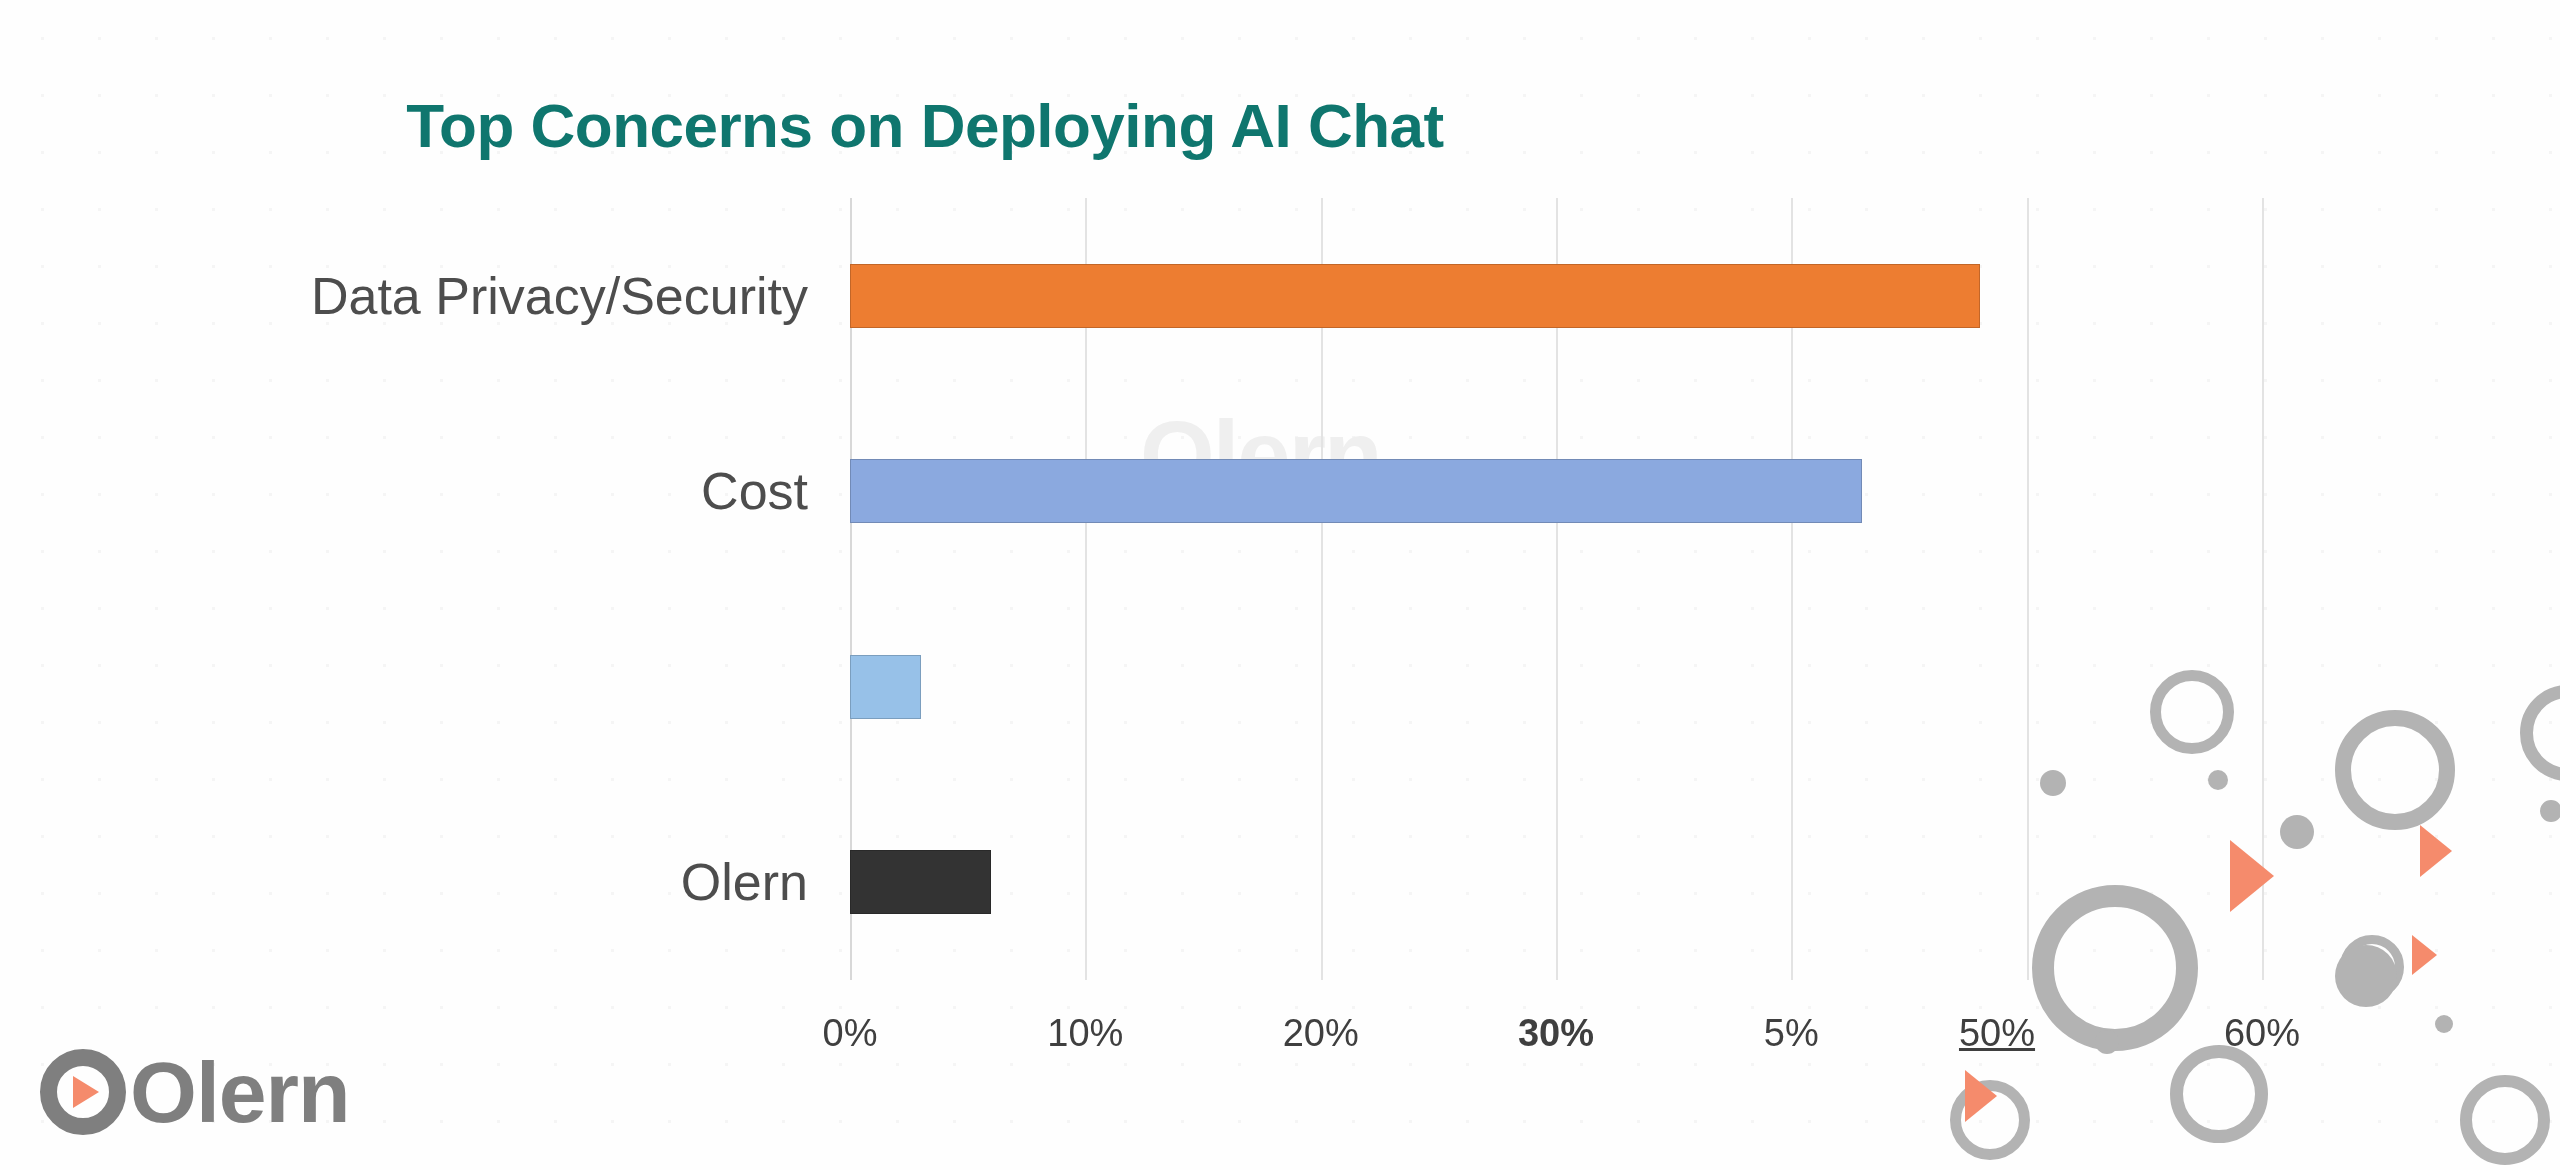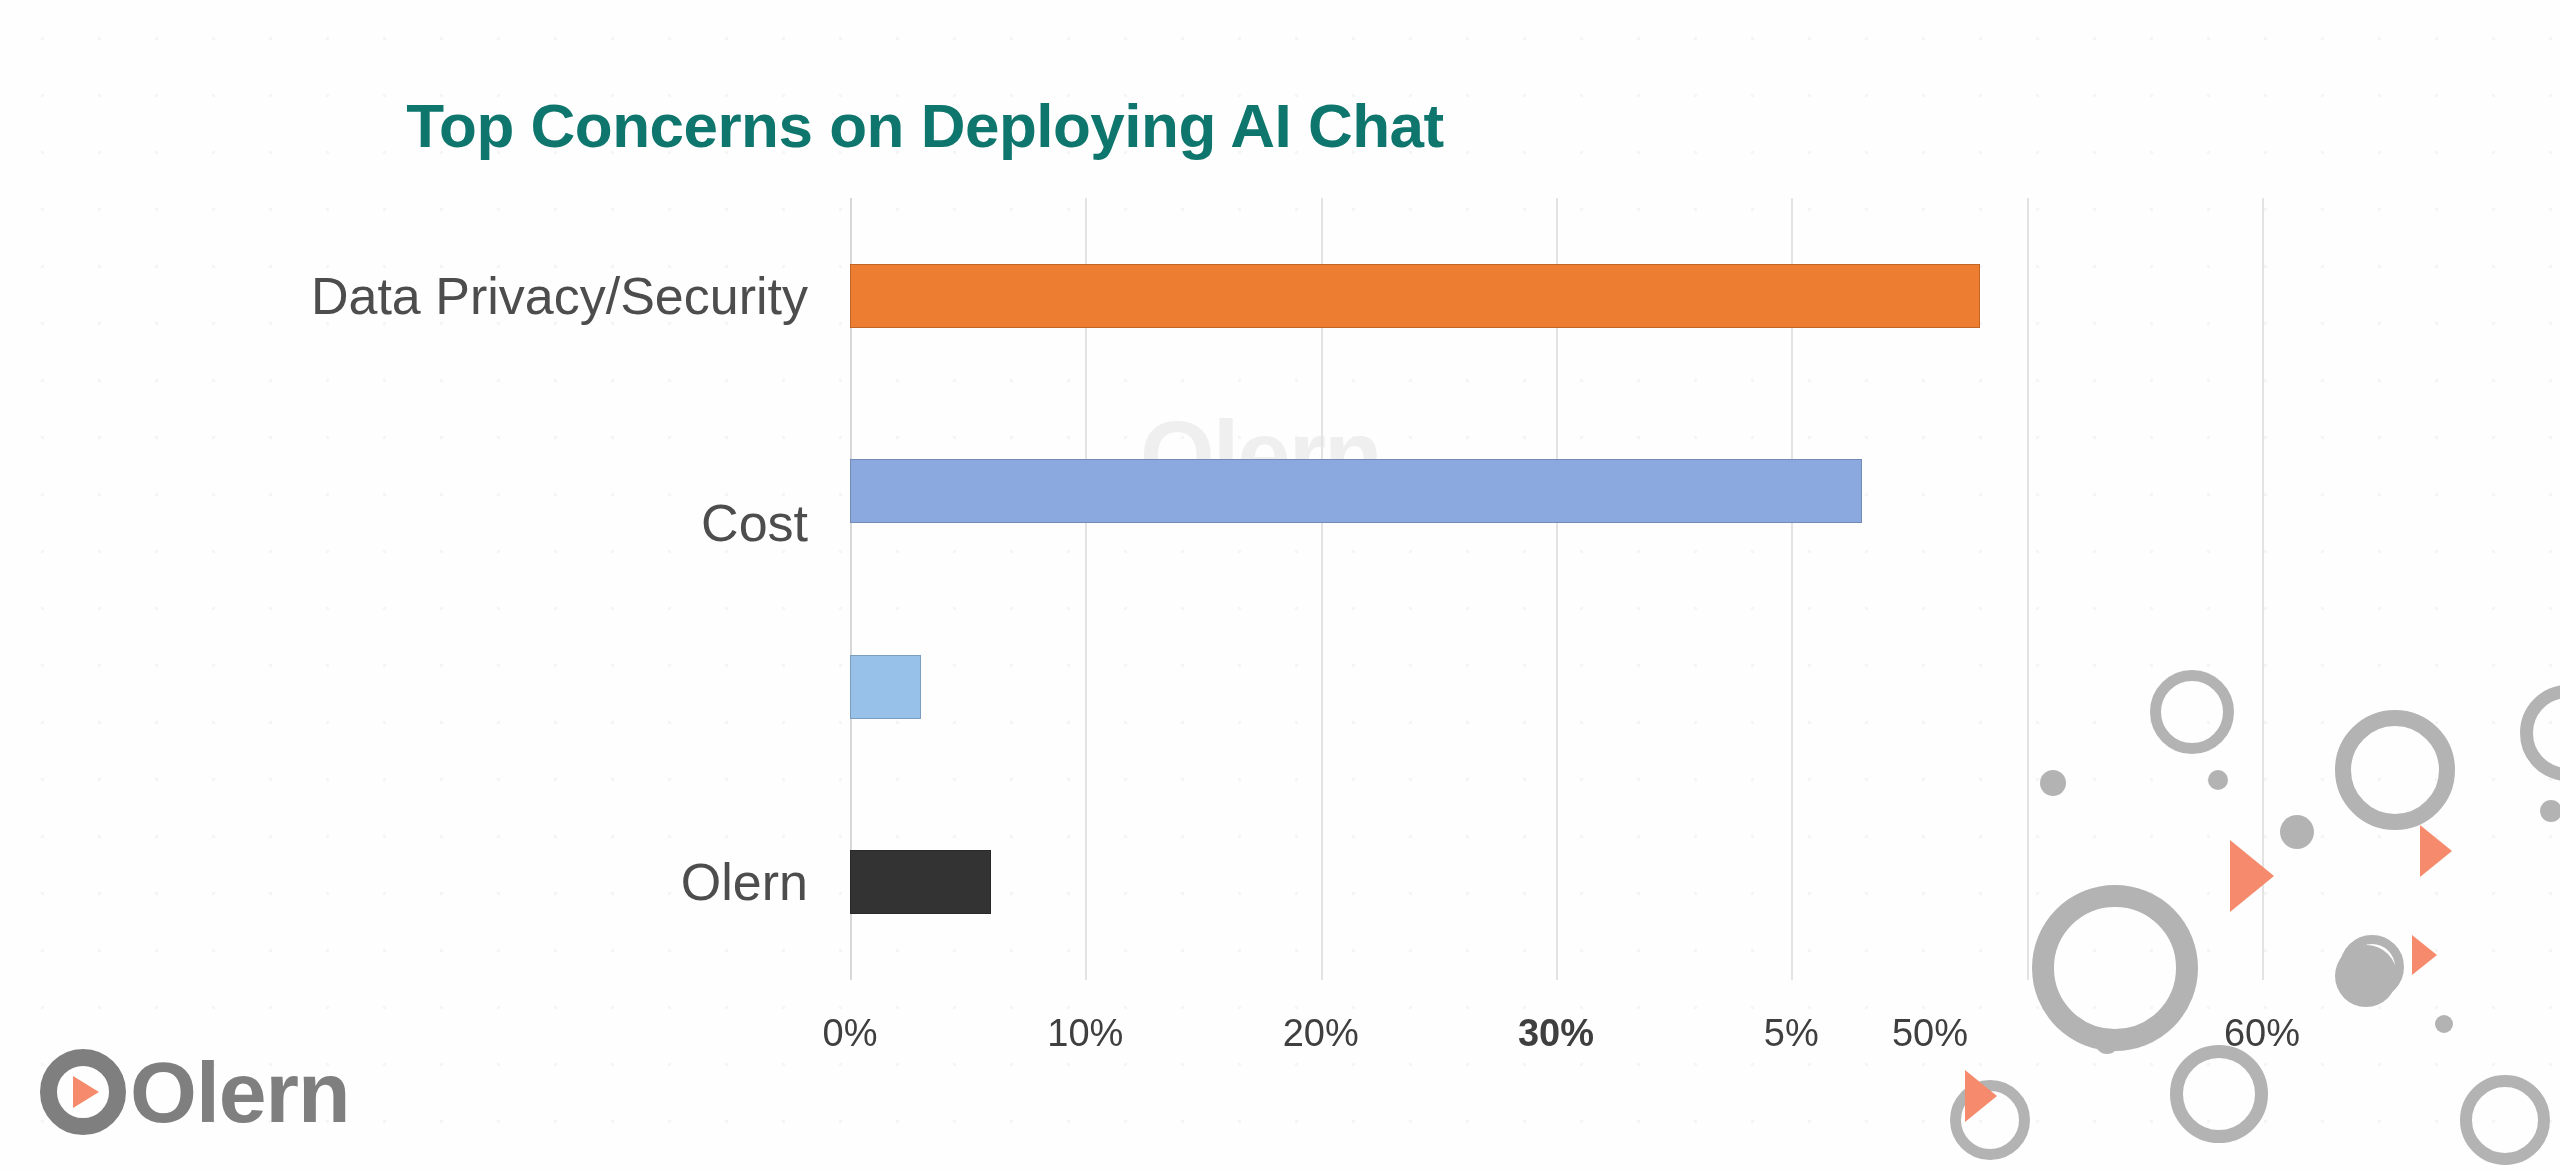--- a/index.html
+++ b/index.html
@@ -180,21 +180,21 @@
 <div id="slide">
 
   <div id="dot-texture"></div>
   <div id="white-veil"></div>
 
   <div id="watermark">Olern</div>
 
   <h1 id="chart-title">Top Concerns on Deploying AI Chat</h1>
 
   <div class="cat-label" id="cat-0" style="top: 269.75px;">Data Privacy/Security</div>
-  <div class="cat-label" id="cat-1" style="top: 465.25px; margin-top: 32px;">Cost</div>
+  <div class="cat-label" id="cat-1" style="top: 465.25px;">Cost</div>
   <div class="cat-label" id="cat-3" style="top: 856.25px;">Olern</div>
 
   <div id="plot">
     <div id="gridlines">
         <div class="gridline axis0" style="left: 0px;"></div>
         <div class="gridline" style="left: 235.333px;"></div>
         <div class="gridline" style="left: 470.667px;"></div>
         <div class="gridline" style="left: 706px;"></div>
         <div class="gridline" style="left: 941.333px;"></div>
         <div class="gridline" style="left: 1176.67px;"></div>
@@ -215,21 +215,21 @@
         </div>
       </div>
   </div>
 
   <div id="xticks">
       <div class="tick-label" style="left: 850px;">0%</div>
       <div class="tick-label" style="left: 1085.33px;">10%</div>
       <div class="tick-label" style="left: 1320.67px;">20%</div>
       <div class="tick-label" style="left: 1556px; font-weight: bold;">30%</div>
       <div class="tick-label" style="left: 1791.33px;">5%</div>
-      <div class="tick-label" style="left: 1930px;">50%</div>
+      <div class="tick-label" style="left: 1997px; text-decoration: underline;">50%</div>
       <div class="tick-label" style="left: 2262px; text-align: right;">60%</div>
     </div>
 
   <div id="decor">
       <div class="deco-ring" style="left: 230px; top: 0px; width: 62px; height: 62px; border-width: 11px;"></div>
       <div class="deco-ring" style="left: 415px; top: 40px; width: 88px; height: 88px; border-width: 16px;"></div>
       <div class="deco-ring" style="left: 600px; top: 15px; width: 70px; height: 70px; border-width: 13px;"></div>
       <div class="deco-ring" style="left: 112px; top: 215px; width: 122px; height: 122px; border-width: 22px;"></div>
       <div class="deco-ring" style="left: 420px; top: 265px; width: 46px; height: 46px; border-width: 9px;"></div>
       <div class="deco-ring" style="left: 250px; top: 375px; width: 72px; height: 72px; border-width: 13px;"></div>

